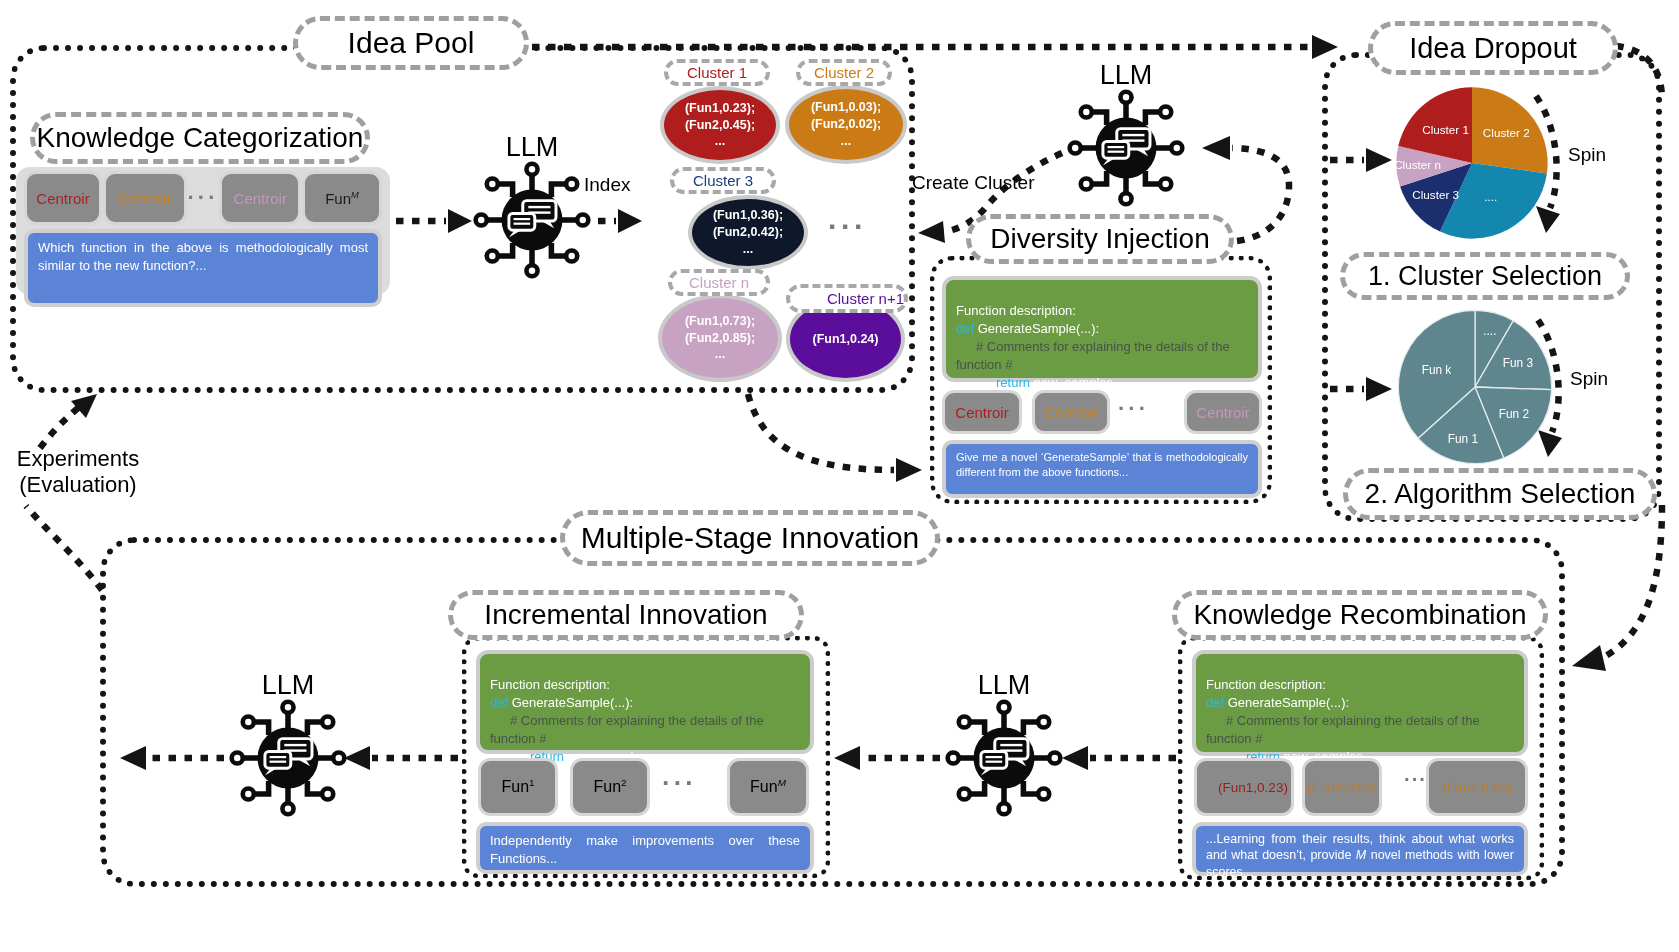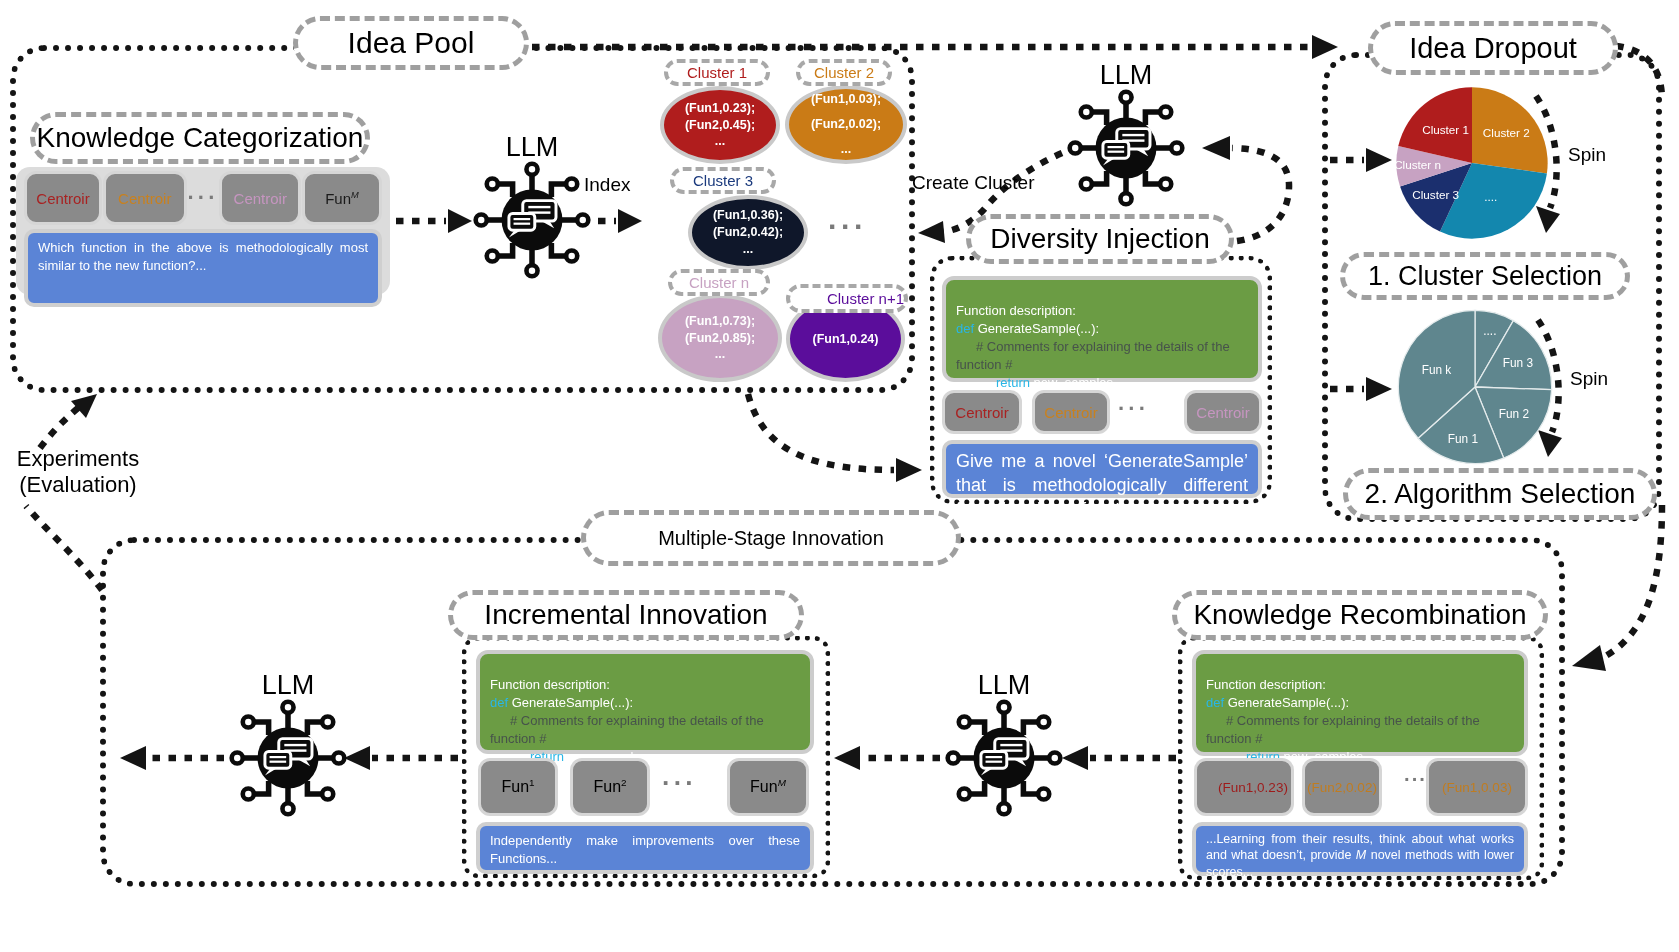--- a/index.html
+++ b/index.html
@@ -95,21 +95,21 @@
   </div>
 <div class="abs pill" style="left:1368px;top:21px;width:250px;height:54px;font-size:29px;">
     <span>Idea Dropout</span>
   </div>
 <div class="abs pill" style="left:1340px;top:252px;width:290px;height:48px;font-size:27px;">
     <span>1. Cluster Selection</span>
   </div>
 <div class="abs pill" style="left:1343px;top:468px;width:314px;height:52px;font-size:28px;">
     <span>2. Algorithm Selection</span>
   </div>
-<div class="abs pill" style="left:581px;top:510px;width:380px;height:56px;font-size:20px;">
+<div class="abs pill" style="left:560px;top:510px;width:380px;height:56px;font-size:30px;">
     <span>Multiple-Stage Innovation</span>
   </div>
 <div class="abs pill" style="left:448px;top:590px;width:356px;height:50px;font-size:28px;">
     <span>Incremental Innovation</span>
   </div>
 <div class="abs pill" style="left:1172px;top:590px;width:376px;height:50px;font-size:28px;">
     <span>Knowledge Recombination</span>
   </div>
 
 <div class="abs kcgroup" style="left:16px;top:167px;width:374px;height:128px;">
@@ -293,21 +293,21 @@
   </div>
 <div class="abs cpill" style="left:786px;top:284px;width:122px;height:29px;justify-content:flex-end;">
   <span style="color: rgb(91, 13, 155);">Cluster n+1</span>
   </div>
 
 <div class="abs ell" style="left: 660px; top: 86px; width: 120px; height: 78px; background-color: rgb(176, 29, 29);">
   <div>(Fun1,0.23);</div>
     <div>(Fun2,0.45);</div>
     <div>...</div>
   </div>
-<div class="abs ell" style="left: 785px; top: 85px; width: 122px; height: 79px; background-color: rgb(202, 123, 22); gap: 8px;">
+<div class="abs ell" style="left: 785px; top: 85px; width: 122px; height: 79px; background-color: rgb(202, 123, 22);">
   <div>(Fun1,0.03);</div>
     <div>(Fun2,0.02);</div>
     <div>...</div>
   </div>
 <div class="abs ell" style="left: 688px; top: 195px; width: 120px; height: 75px; background-color: #0f172a;">
   <div>(Fun1,0.36);</div>
     <div>(Fun2,0.42);</div>
     <div>...</div>
   </div>
 <div class="abs ell" style="left: 658px; top: 294px; width: 124px; height: 88px; background-color: rgb(199, 162, 194);">
@@ -331,21 +331,21 @@
 <div class="abs gbtn" style="left:942px;top:390px;width:80px;height:44px;">
   <span style="color: rgb(168, 34, 34);">Centroir</span>
   </div>
 <div class="abs gbtn" style="left:1032px;top:390px;width:78px;height:44px;">
   <span style="color: rgb(200, 129, 31);">Centroir</span>
   </div>
 <div class="abs dots" style="left:1118px;top:396px;font-size:22px;">···</div>
 <div class="abs gbtn" style="left:1184px;top:390px;width:78px;height:44px;">
   <span style="color: rgb(198, 149, 192);">Centroir</span>
   </div>
-<div class="abs blue" style="left:942px;top:440px;width:320px;height:58px;font-size:18px;line-height:1.32;"><span>Give me a novel ‘GenerateSample’ that is methodologically different from the above functions...</span></div>
+<div class="abs blue" style="left:942px;top:440px;width:320px;height:58px;font-size:11px;line-height:1.32;"><span>Give me a novel ‘GenerateSample’ that is methodologically different from the above functions...</span></div>
 
 <div class="abs piewrap" style="left:1394px;top:85px;width:156px;height:156px;"><svg viewBox="0 0 200 200" width="100%" height="100%">
       <path d="M 100 100 L 100 3 A 97 97 0 0 1 196.05600266793232 113.49979079312634 Z" fill="#ca7b16"></path>
       <path d="M 100 100 L 196.05600266793232 113.49979079312634 A 97 97 0 0 1 59.00602861115217 187.91185534255504 Z" fill="#1387ae"></path>
       <path d="M 100 100 L 59.00602861115217 187.91185534255504 A 97 97 0 0 1 7.747517919370111 129.9746484543699 Z" fill="#1b2f6e"></path>
       <path d="M 100 100 L 7.747517919370111 129.9746484543699 A 97 97 0 0 1 5.486103715832186 78.17974772864511 Z" fill="#c7a2c2"></path>
       <path d="M 100 100 L 5.486103715832186 78.17974772864511 A 97 97 0 0 1 99.99999999999997 3 Z" fill="#b01d1d"></path>
       <text x="143.92409756896532" y="66.81736451275248" text-anchor="middle" fill="#ffffff" font-size="15" font-family="&quot;Liberation Sans&quot;, sans-serif">Cluster 2</text>
       <text x="124.06788786749466" y="149.32753516266953" text-anchor="middle" fill="#ffffff" font-size="15" font-family="&quot;Liberation Sans&quot;, sans-serif">....</text>
       <text x="53.50482885341874" y="146.13545259323297" text-anchor="middle" fill="#ffffff" font-size="15" font-family="&quot;Liberation Sans&quot;, sans-serif">Cluster 3</text>

